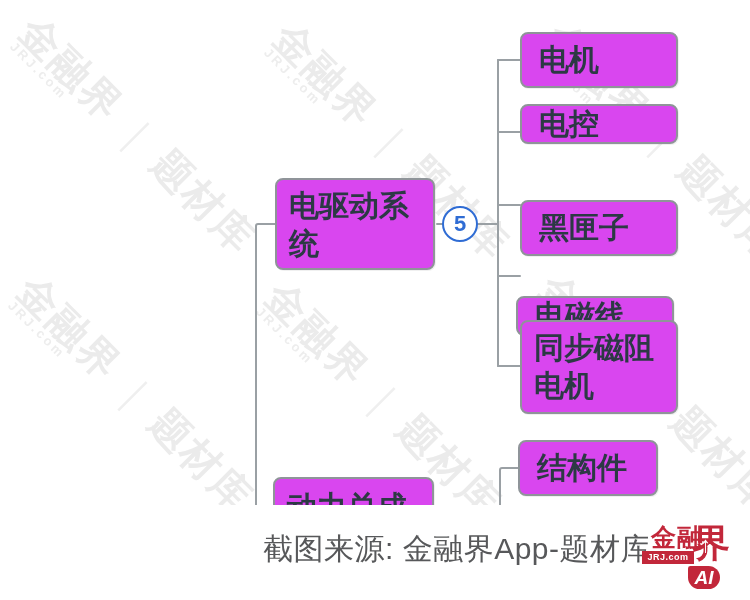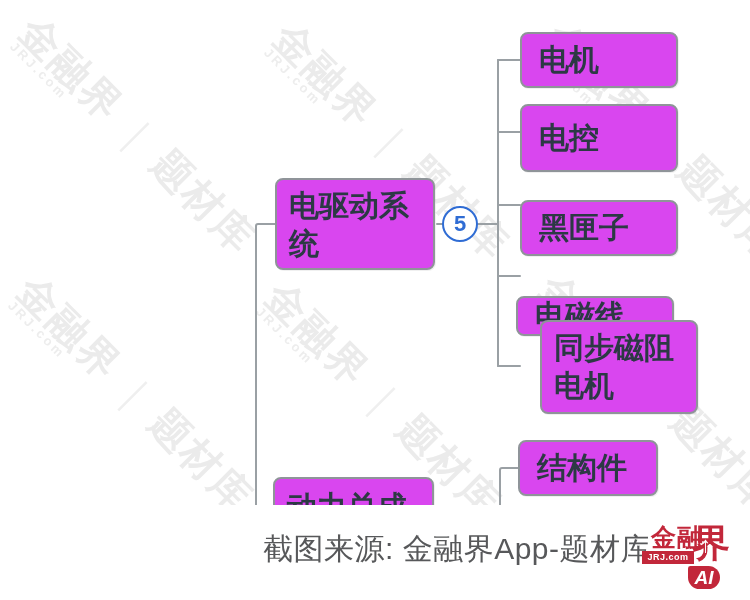--- a/index.html
+++ b/index.html
@@ -125,30 +125,30 @@
       <span>电驱动系统</span>
     </div>
 
     <div class="badge" style="left:442px;top:206px;">
       <span>5</span>
     </div>
 
     <div class="node single" style="left:520px;top:32px;width:158px;height:56px;">
       <span>电机</span>
     </div>
-    <div class="node single" style="left:520px;top:104px;width:158px;height:68px;">
+    <div class="node single" style="left:520px;top:104px;width:158px;height:40px;">
       <span>电控</span>
     </div>
     <div class="node single" style="left:520px;top:177px;width:158px;height:56px;margin-top:23px;">
       <span>黑匣子</span>
     </div>
     <div class="node single" style="left:516px;top:248px;width:158px;height:40px;margin-top:48px;">
       <span>电磁线</span>
     </div>
-    <div class="node multi" style="left:540px;top:320px;width:158px;height:94px;">
+    <div class="node multi" style="left:520px;top:320px;width:158px;height:94px;">
       <span>同步磁阻电机</span>
     </div>
 
     <div class="node single" style="left:518px;top:440px;width:140px;height:56px;">
       <span>结构件</span>
     </div>
 
     <div class="node multi" style="left:273px;top:477px;width:161px;height:56px;padding-top:9px;">
       <span>动力总成</span>
     </div>

